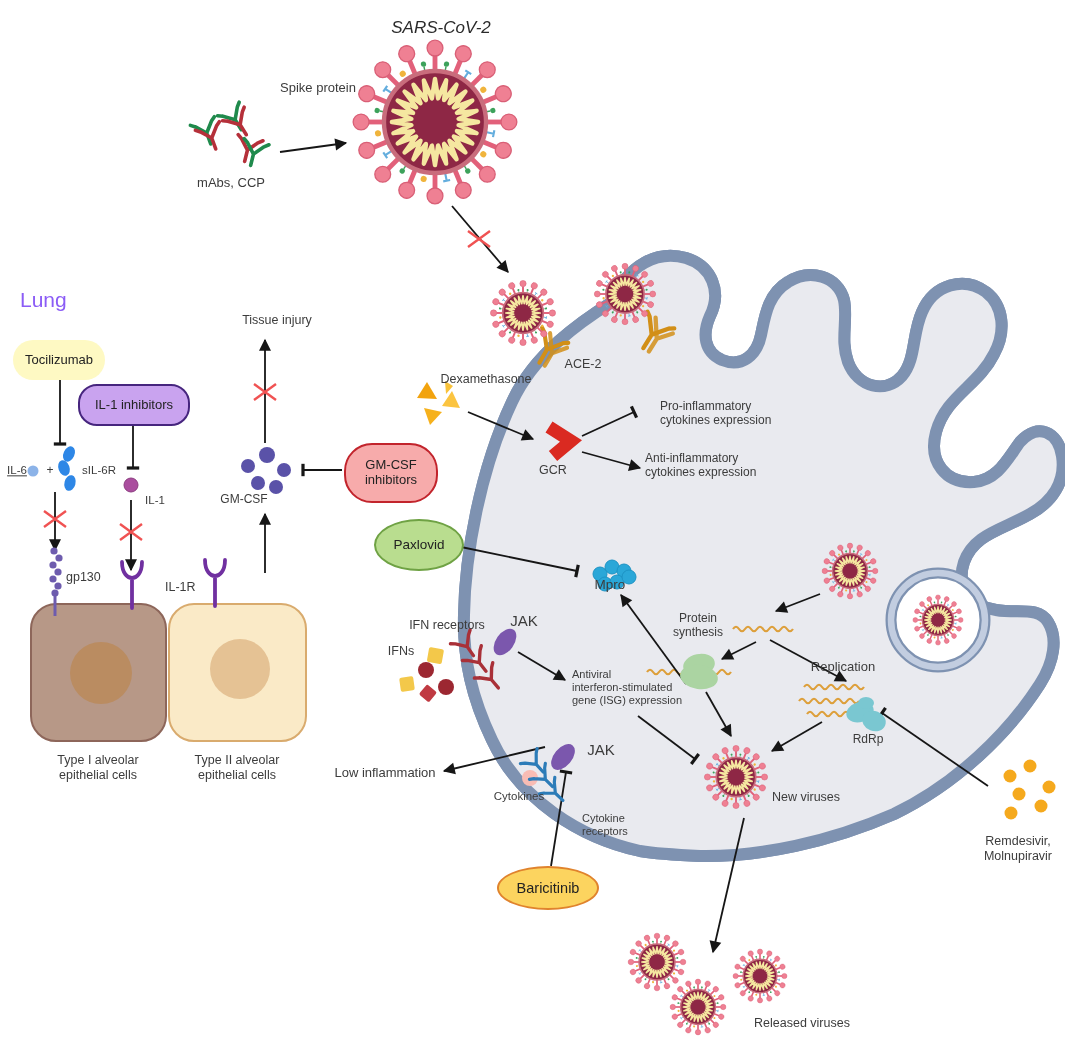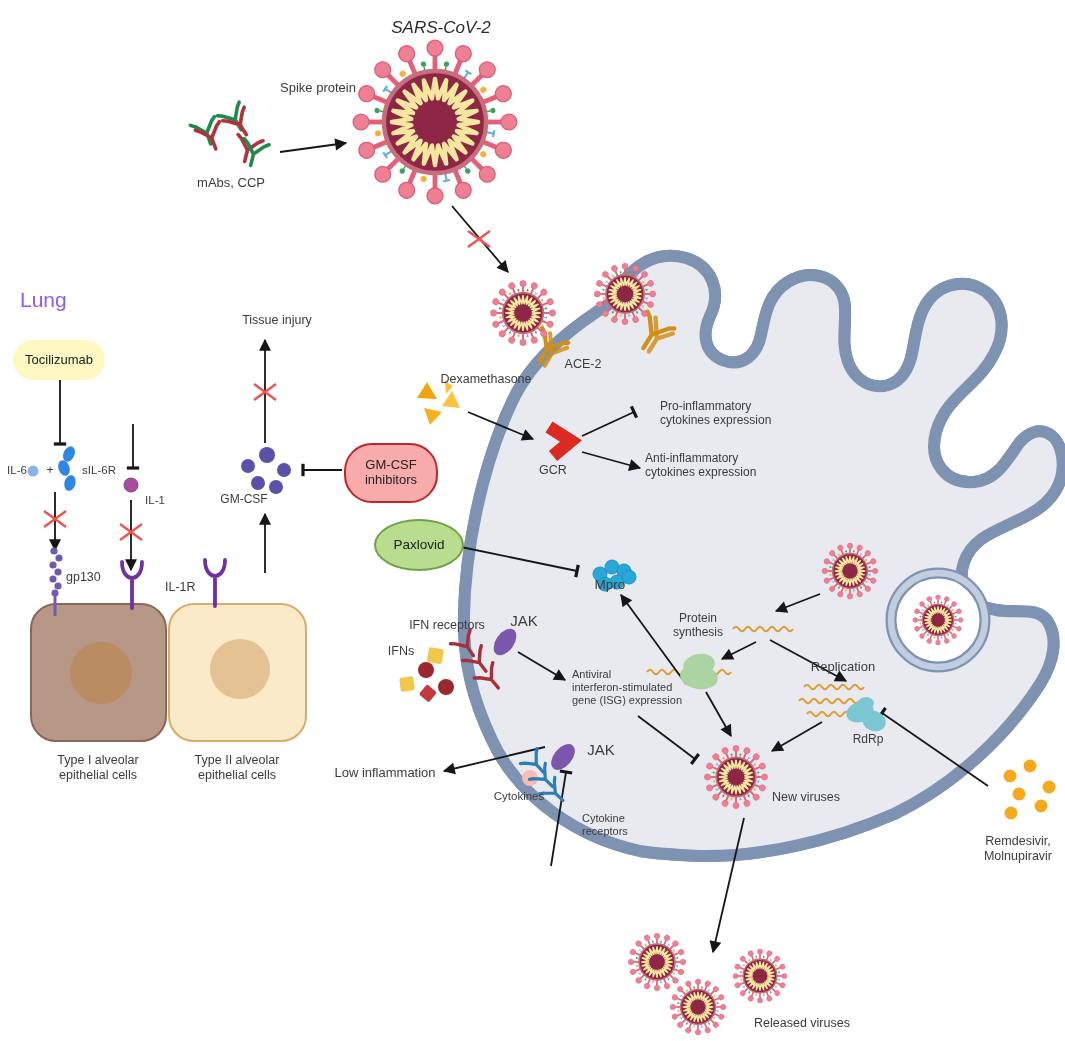--- a/index.html
+++ b/index.html
@@ -406,24 +406,25 @@
     </g>
   </svg>
 
   <div class="over">
     <div class="lbl" style="left:441px;top:28px;font-size:17px;color:#2a2a2a;font-style:italic;">SARS-CoV-2</div>
     <div class="lbl" style="left:318px;top:88px;font-size:13px;">Spike protein</div>
     <div class="lbl" style="left:231px;top:183px;font-size:13px;">mAbs, CCP</div>
 
     <div class="lbl-l" style="left:20px;top:288px;font-size:21px;color:#8b5cf6;">Lung</div>
     <div class="pill" style="left:13px;top:340px;width:92px;height:40px;background:#fef9c3;border-radius:20px;font-size:13px;">Tocilizumab</div>
+    <div class="pill" style="left:78px;top:384px;width:108px;height:38px;background:#c9a3ef;border:2.5px solid #46257e;border-radius:19px;font-size:13px;">IL-1 inhibitors</div>
     <div class="pill" style="left:344px;top:443px;width:90px;height:56px;background:#f7abab;border:2px solid #c2242c;border-radius:28px;font-size:13px;">GM-CSF
 inhibitors</div>
 
-    <div class="lbl" style="left:17px;top:471px;font-size:11.5px;">IL-6</div>
+    <div class="lbl" style="left:17px;top:471px;font-size:11.5px;text-decoration:underline;">IL-6</div>
     <div class="lbl" style="left:50px;top:471px;font-size:12px;">+</div>
     <div class="lbl" style="left:99px;top:471px;font-size:11.5px;">sIL-6R</div>
     <div class="lbl" style="left:155px;top:501px;font-size:11.5px;">IL-1</div>
     <div class="lbl-l" style="left:66px;top:570px;font-size:12.5px;">gp130</div>
     <div class="lbl-l" style="left:145px;top:580px;font-size:12.5px;margin-left:20px;">IL-1R</div>
     <div class="lbl" style="left:244px;top:500px;font-size:12px;">GM-CSF</div>
     <div class="lbl" style="left:277px;top:320px;font-size:12.5px;">Tissue injury</div>
     <div class="lbl" style="left:98px;top:767px;font-size:12.5px;">Type I alveolar
 epithelial cells</div>
     <div class="lbl" style="left:237px;top:767px;font-size:12.5px;">Type II alveolar
@@ -449,15 +450,16 @@
     <div class="lbl" style="left:843px;top:643px;font-size:13px;margin-top:24px;">Replication</div>
     <div class="lbl" style="left:868px;top:740px;font-size:12px;">RdRp</div>
     <div class="lbl" style="left:806px;top:797px;">New viruses</div>
     <div class="lbl" style="left:1018px;top:848px;">Remdesivir,
 Molnupiravir</div>
     <div class="lbl" style="left:385px;top:773px;font-size:13px;">Low inflammation</div>
     <div class="lbl" style="left:519px;top:797px;font-size:11.5px;">Cytokines</div>
     <div class="lbl" style="left:601px;top:750px;font-size:15px;">JAK</div>
     <div class="lbl-l" style="left:582px;top:784px;font-size:11px;margin-top:28px;">Cytokine
 receptors</div>
+    <div class="pill" style="left:497px;top:866px;width:98px;height:40px;background:#fcd45f;border:2px solid #e0832d;border-radius:50%;font-size:14.5px;">Baricitinib</div>
     <div class="lbl" style="left:802px;top:1023px;">Released viruses</div>
   </div>
 </div>
 
 </body></html>

